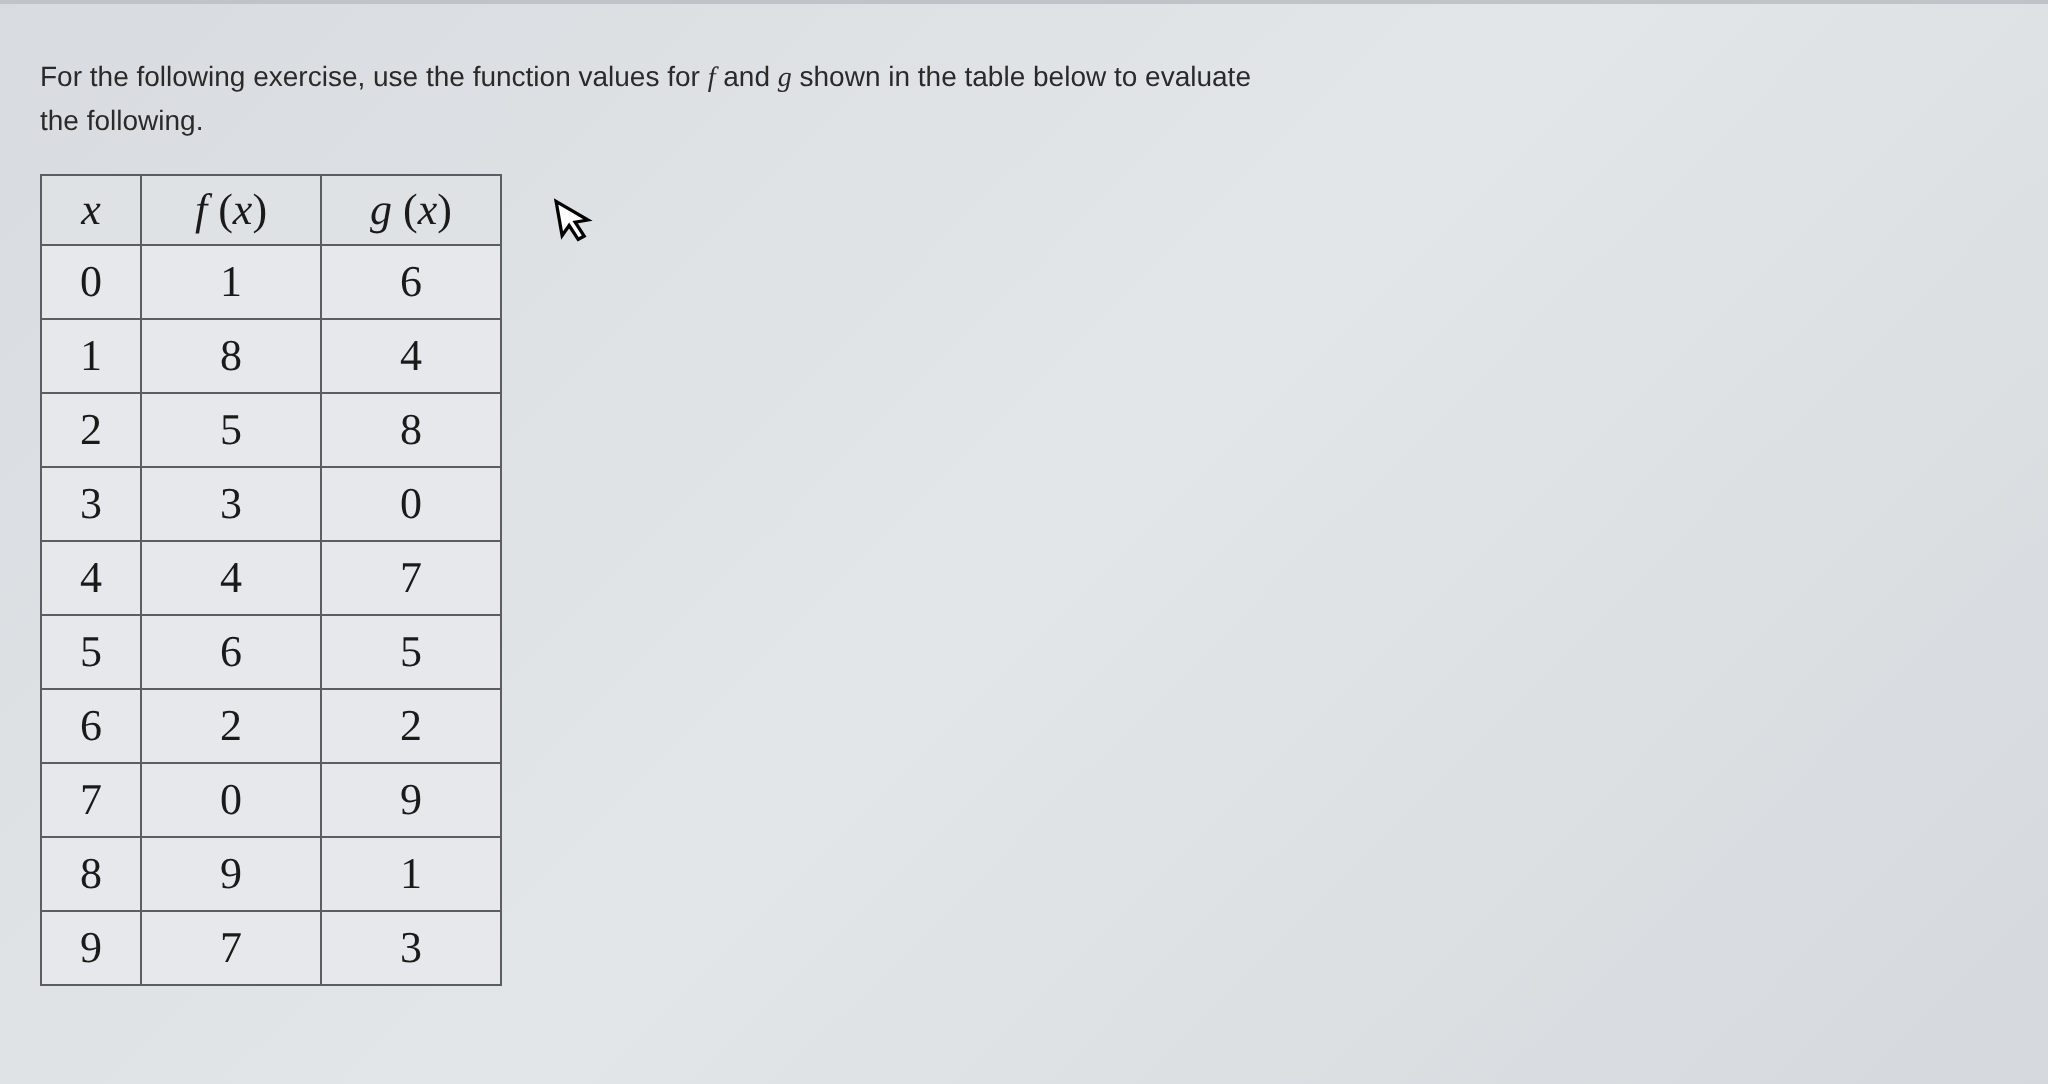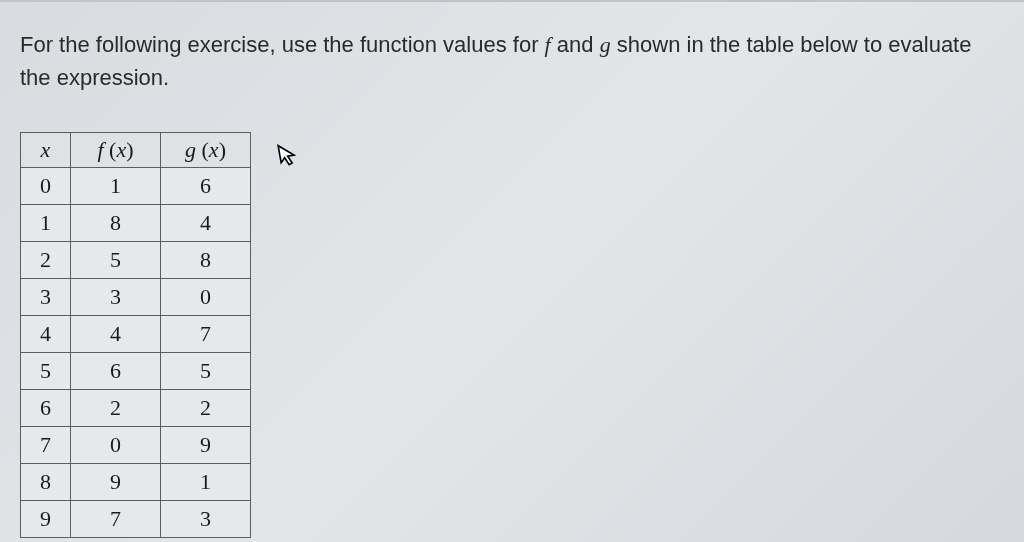--- a/index.html
+++ b/index.html
@@ -19,23 +19,23 @@
     }
     body::before {
       content: '';
       position: absolute;
       top: 0;
       left: 0;
       right: 0;
       border-top: 2px solid #c0c4c8;
     }
     .prompt-text {
-      font-size: 22px;
+      font-size: 14px;
       line-height: 1.5;
-      margin-bottom: 38px;
+      margin-bottom: 16px;
       color: #2a2a2a;
       font-family: 'Segoe UI', Arial, sans-serif;
     }
     .prompt-text .math-var {
       font-family: 'Times New Roman', serif;
       font-style: italic;
     }
     .table-container {
       display: inline-block;
       position: relative;
@@ -80,21 +80,21 @@
       height: 26px;
     }
   </style>
 </head>
 <body>
 
 
 
 <div class="prompt-text">
   <span>For the following exercise, use the function values for </span><span class="math-var">f</span><span> and </span><span class="math-var">g</span><span> shown in the table below to evaluate</span><br>
-  <span>the expression.</span>
+  <span>the following.</span>
 </div>
 
 <div class="table-container">
   <table>
     <thead>
       <tr>
         <th class="col-x"><span class="math-var">x</span></th>
         <th class="col-fx"><span class="math-var">f</span> (<span class="math-var">x</span>)</th>
         <th class="col-gx"><span class="math-var">g</span> (<span class="math-var">x</span>)</th>
       </tr>

